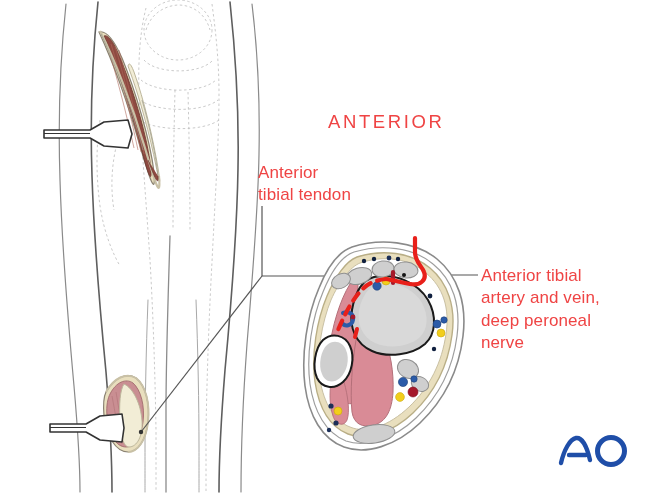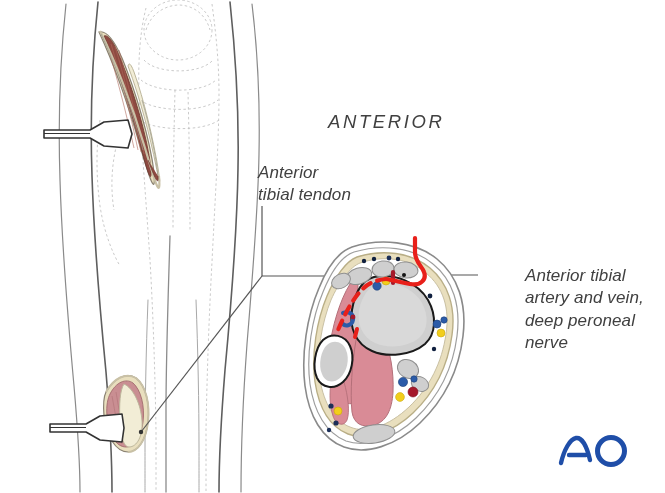--- a/index.html
+++ b/index.html
@@ -19,44 +19,42 @@
   }
   #figure-svg {
     position: absolute;
     left: 0;
     top: 0;
     width: 665px;
     height: 493px;
   }
   .label {
     position: absolute;
-    color: #404040;
+    color: #ef4444;
     white-space: pre;
     line-height: 1.32;
-    font-style: italic;
   }
   #label-anterior {
     left: 328px;
     top: 110px;
     font-size: 18.5px;
     letter-spacing: 2.6px;
     font-weight: 400;
   }
   #label-tendon {
     left: 258px;
     top: 162px;
     font-size: 17px;
     letter-spacing: 0.1px;
   }
   #label-neurovascular {
     left: 481px;
     top: 265px;
     font-size: 17px;
     letter-spacing: 0.1px;
-    margin-left: 44px;
   }
   .logo-wrap {
     position: absolute;
     left: 556px;
     top: 430px;
     width: 76px;
     height: 40px;
   }
 </style>
 </head>

